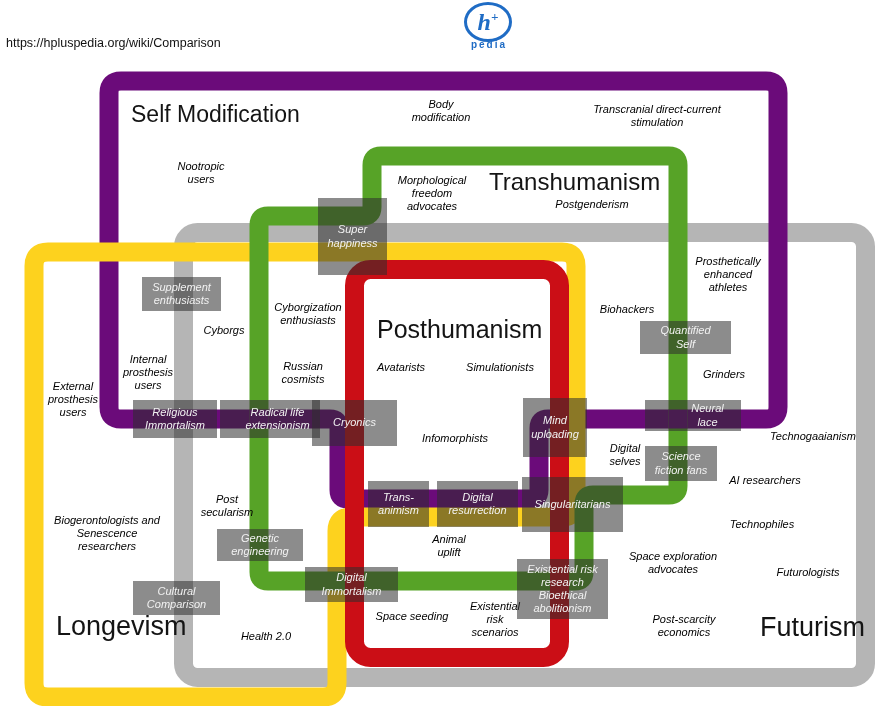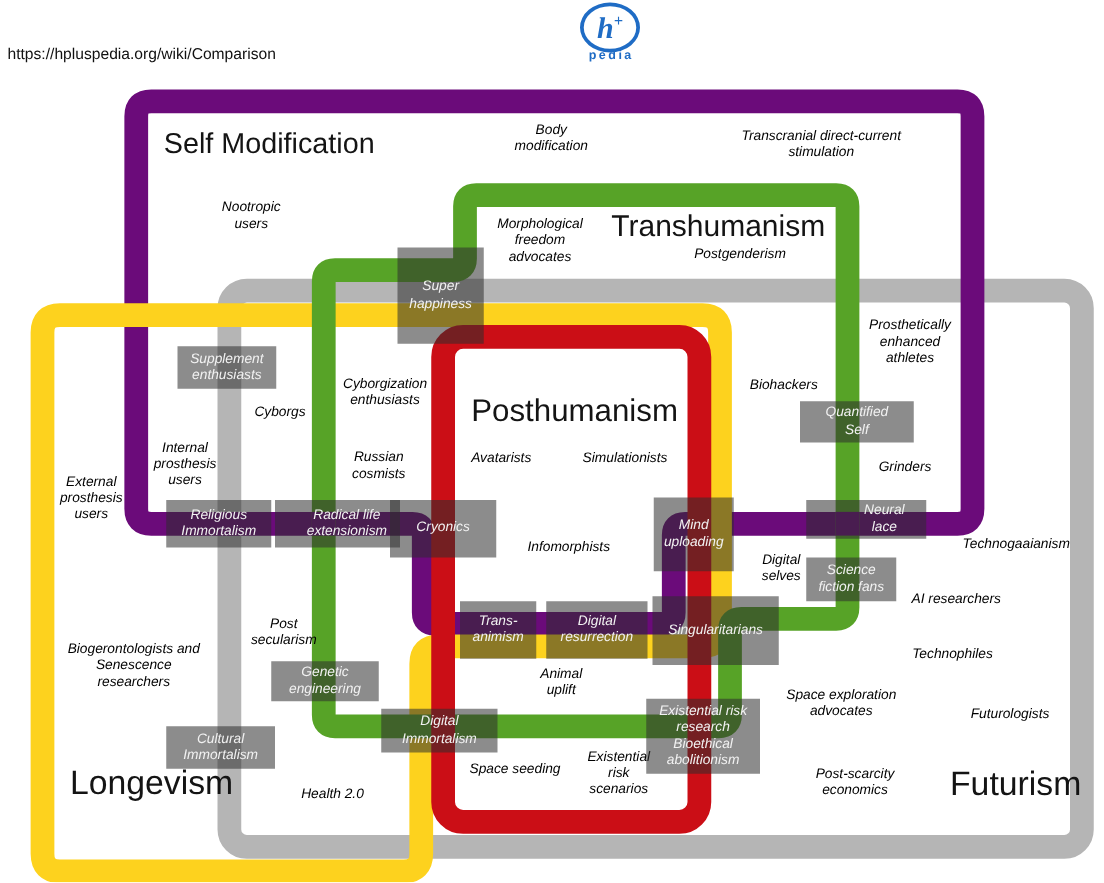--- a/index.html
+++ b/index.html
@@ -135,21 +135,21 @@
       <div class="olbl" style="left: 645px; top: 446px; width: 72px; height: 35px;">Science
 fiction fans</div>
       <div class="olbl" style="left: 368px; top: 481px; width: 61px; height: 46px;">Trans-
 animism</div>
       <div class="olbl" style="left: 437px; top: 481px; width: 81px; height: 46px;">Digital
 resurrection</div>
       <div class="olbl" style="left: 522px; top: 477px; width: 101px; height: 55px;">Singularitarians</div>
       <div class="olbl" style="left: 217px; top: 529px; width: 86px; height: 32px;">Genetic
 engineering</div>
       <div class="olbl" style="left: 133px; top: 581px; width: 87px; height: 34px;">Cultural
-Immortalism</div>
+Comparison</div>
       <div class="olbl" style="left: 305px; top: 567px; width: 93px; height: 35px;">Digital
 Immortalism</div>
       <div class="olbl" style="left: 517px; top: 559px; width: 91px; height: 60px;">Existential risk
 research
 Bioethical
 abolitionism</div>
     </div>
 </div>
 
 </body></html>

